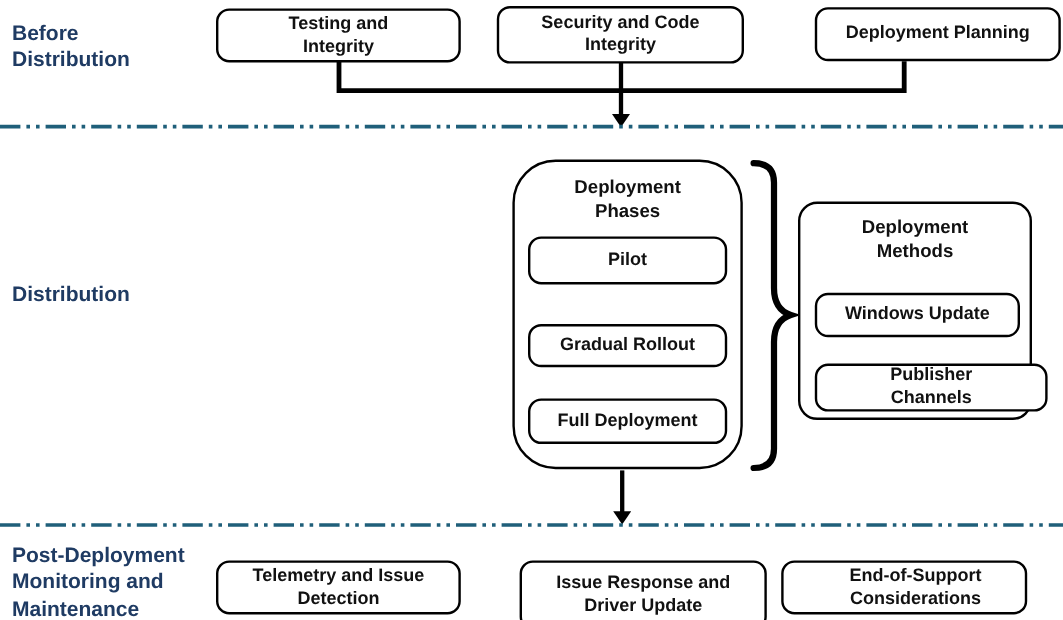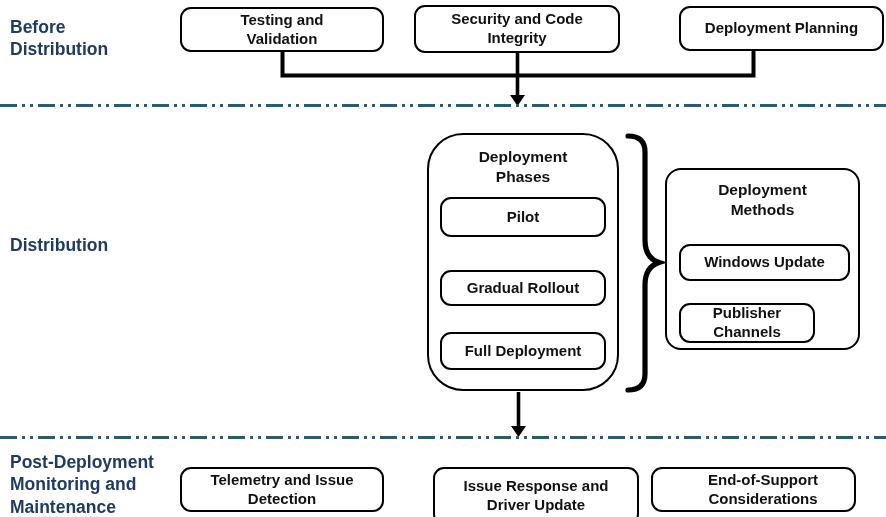--- a/index.html
+++ b/index.html
@@ -115,21 +115,21 @@
     <polygon class="arrow-head" points="511,426 526,426 518.5,437"></polygon>
 
     <line class="divider-line" x1="0" y1="437.5" x2="886" y2="437.5"></line>
   </svg>
 
   <div class="section-label" style="top:16px; width:140px;">Before Distribution</div>
   <div class="section-label" style="top:234px; width:160px;">Distribution</div>
   <div class="section-label" style="top:451px; width:175px;">Post-Deployment Monitoring and Maintenance</div>
 
   <div class="box" style="left:180px; top:7px; width:204px; height:45px;">
-    <span class="mw130">Testing and Validation</span>
+    <span class="mw130">Testing and Integrity</span>
   </div>
   <div class="box" style="left:414px; top:5px; width:206px; height:48px;">
     <span class="mw160">Security and Code Integrity</span>
   </div>
   <div class="box" style="left:679px; top:6px; width:205px; height:45px;">
     <span>Deployment Planning</span>
   </div>
 
   <div class="container-box" style="left:427px; top:133px; width:192px; height:258px;">
     <div class="container-title" style="top:12px;">
@@ -146,21 +146,21 @@
     </div>
   </div>
 
   <div class="container-box methods" style="left:665px; top:168px; width:195px; height:182px;">
     <div class="container-title" style="top:10px;">
       <span class="mw110">Deployment Methods</span>
     </div>
     <div class="box" style="left:12px; top:74px; width:171px; height:37px;">
       <span>Windows Update</span>
     </div>
-    <div class="box" style="left:12px; top:133px; width:136px; height:40px;">
+    <div class="box" style="left:12px; top:133px; width:194px; height:40px;">
       <span class="mw90">Publisher Channels</span>
     </div>
   </div>
 
   <div class="box" style="left:180px; top:467px; width:204px; height:45px;">
     <span class="mw165">Telemetry and Issue Detection</span>
   </div>
   <div class="box" style="left:433px; top:467px; width:206px; height:58px;">
     <span class="mw170">Issue Response and Driver Update</span>
   </div>

